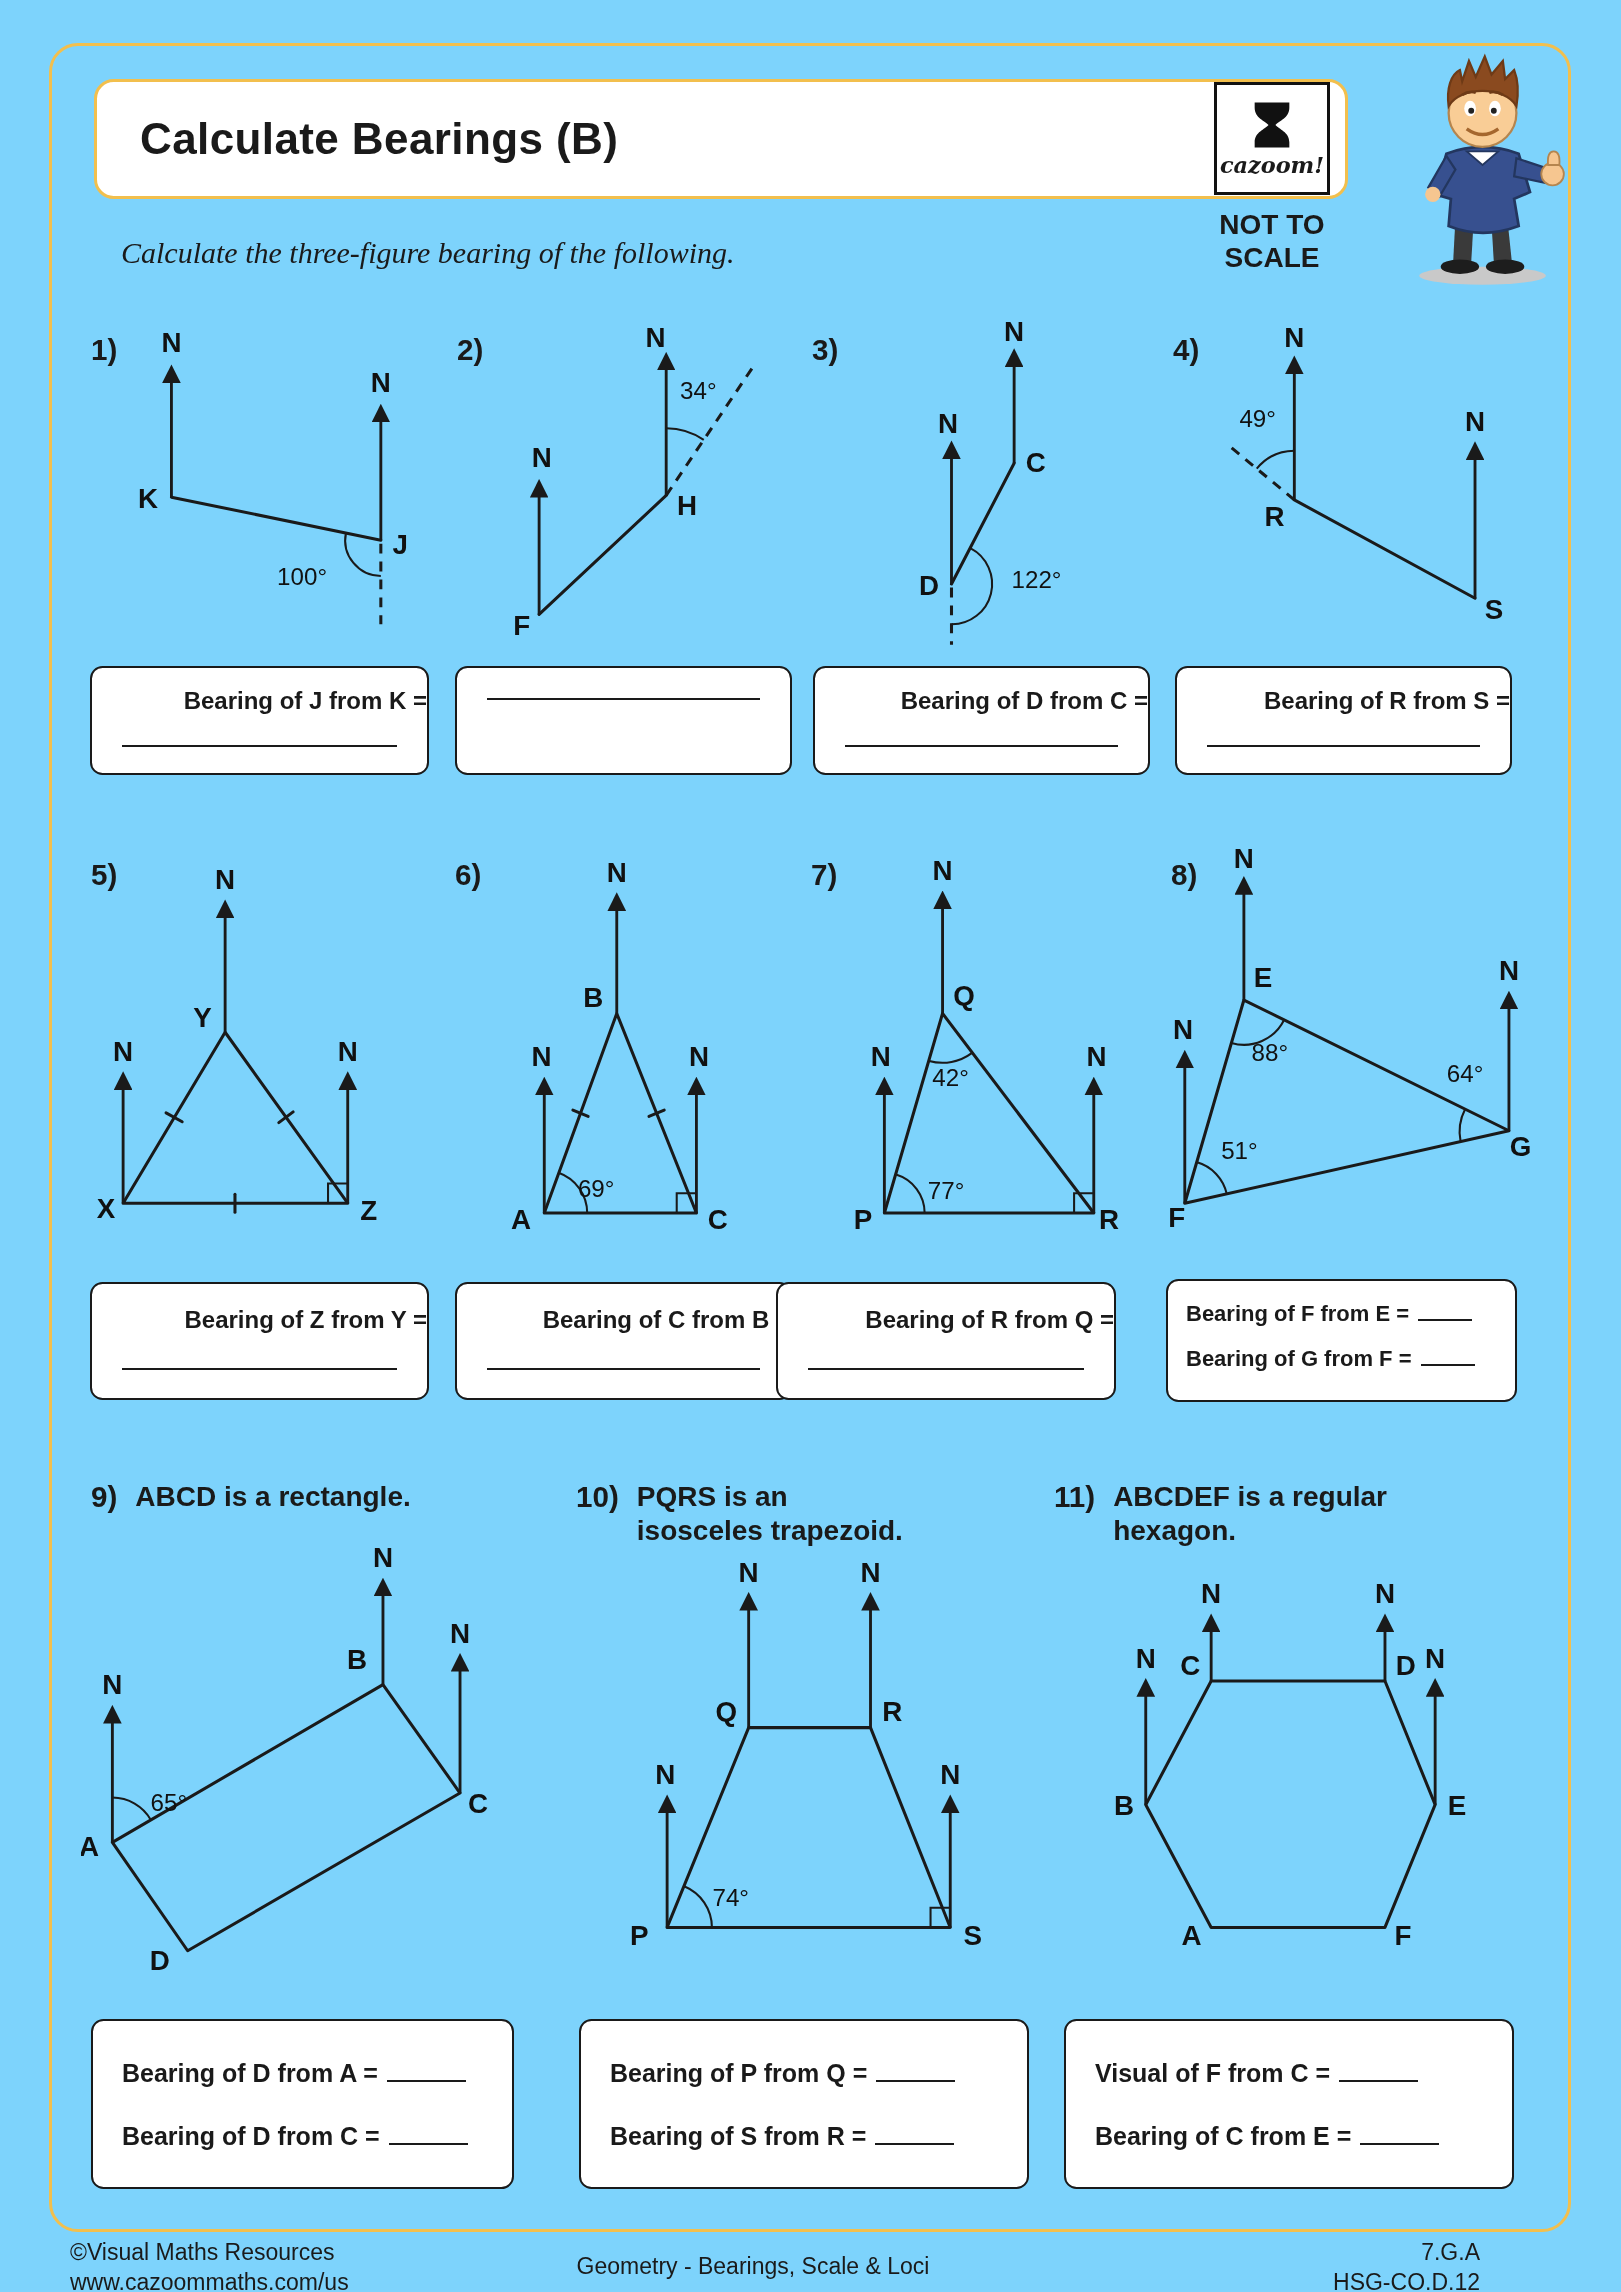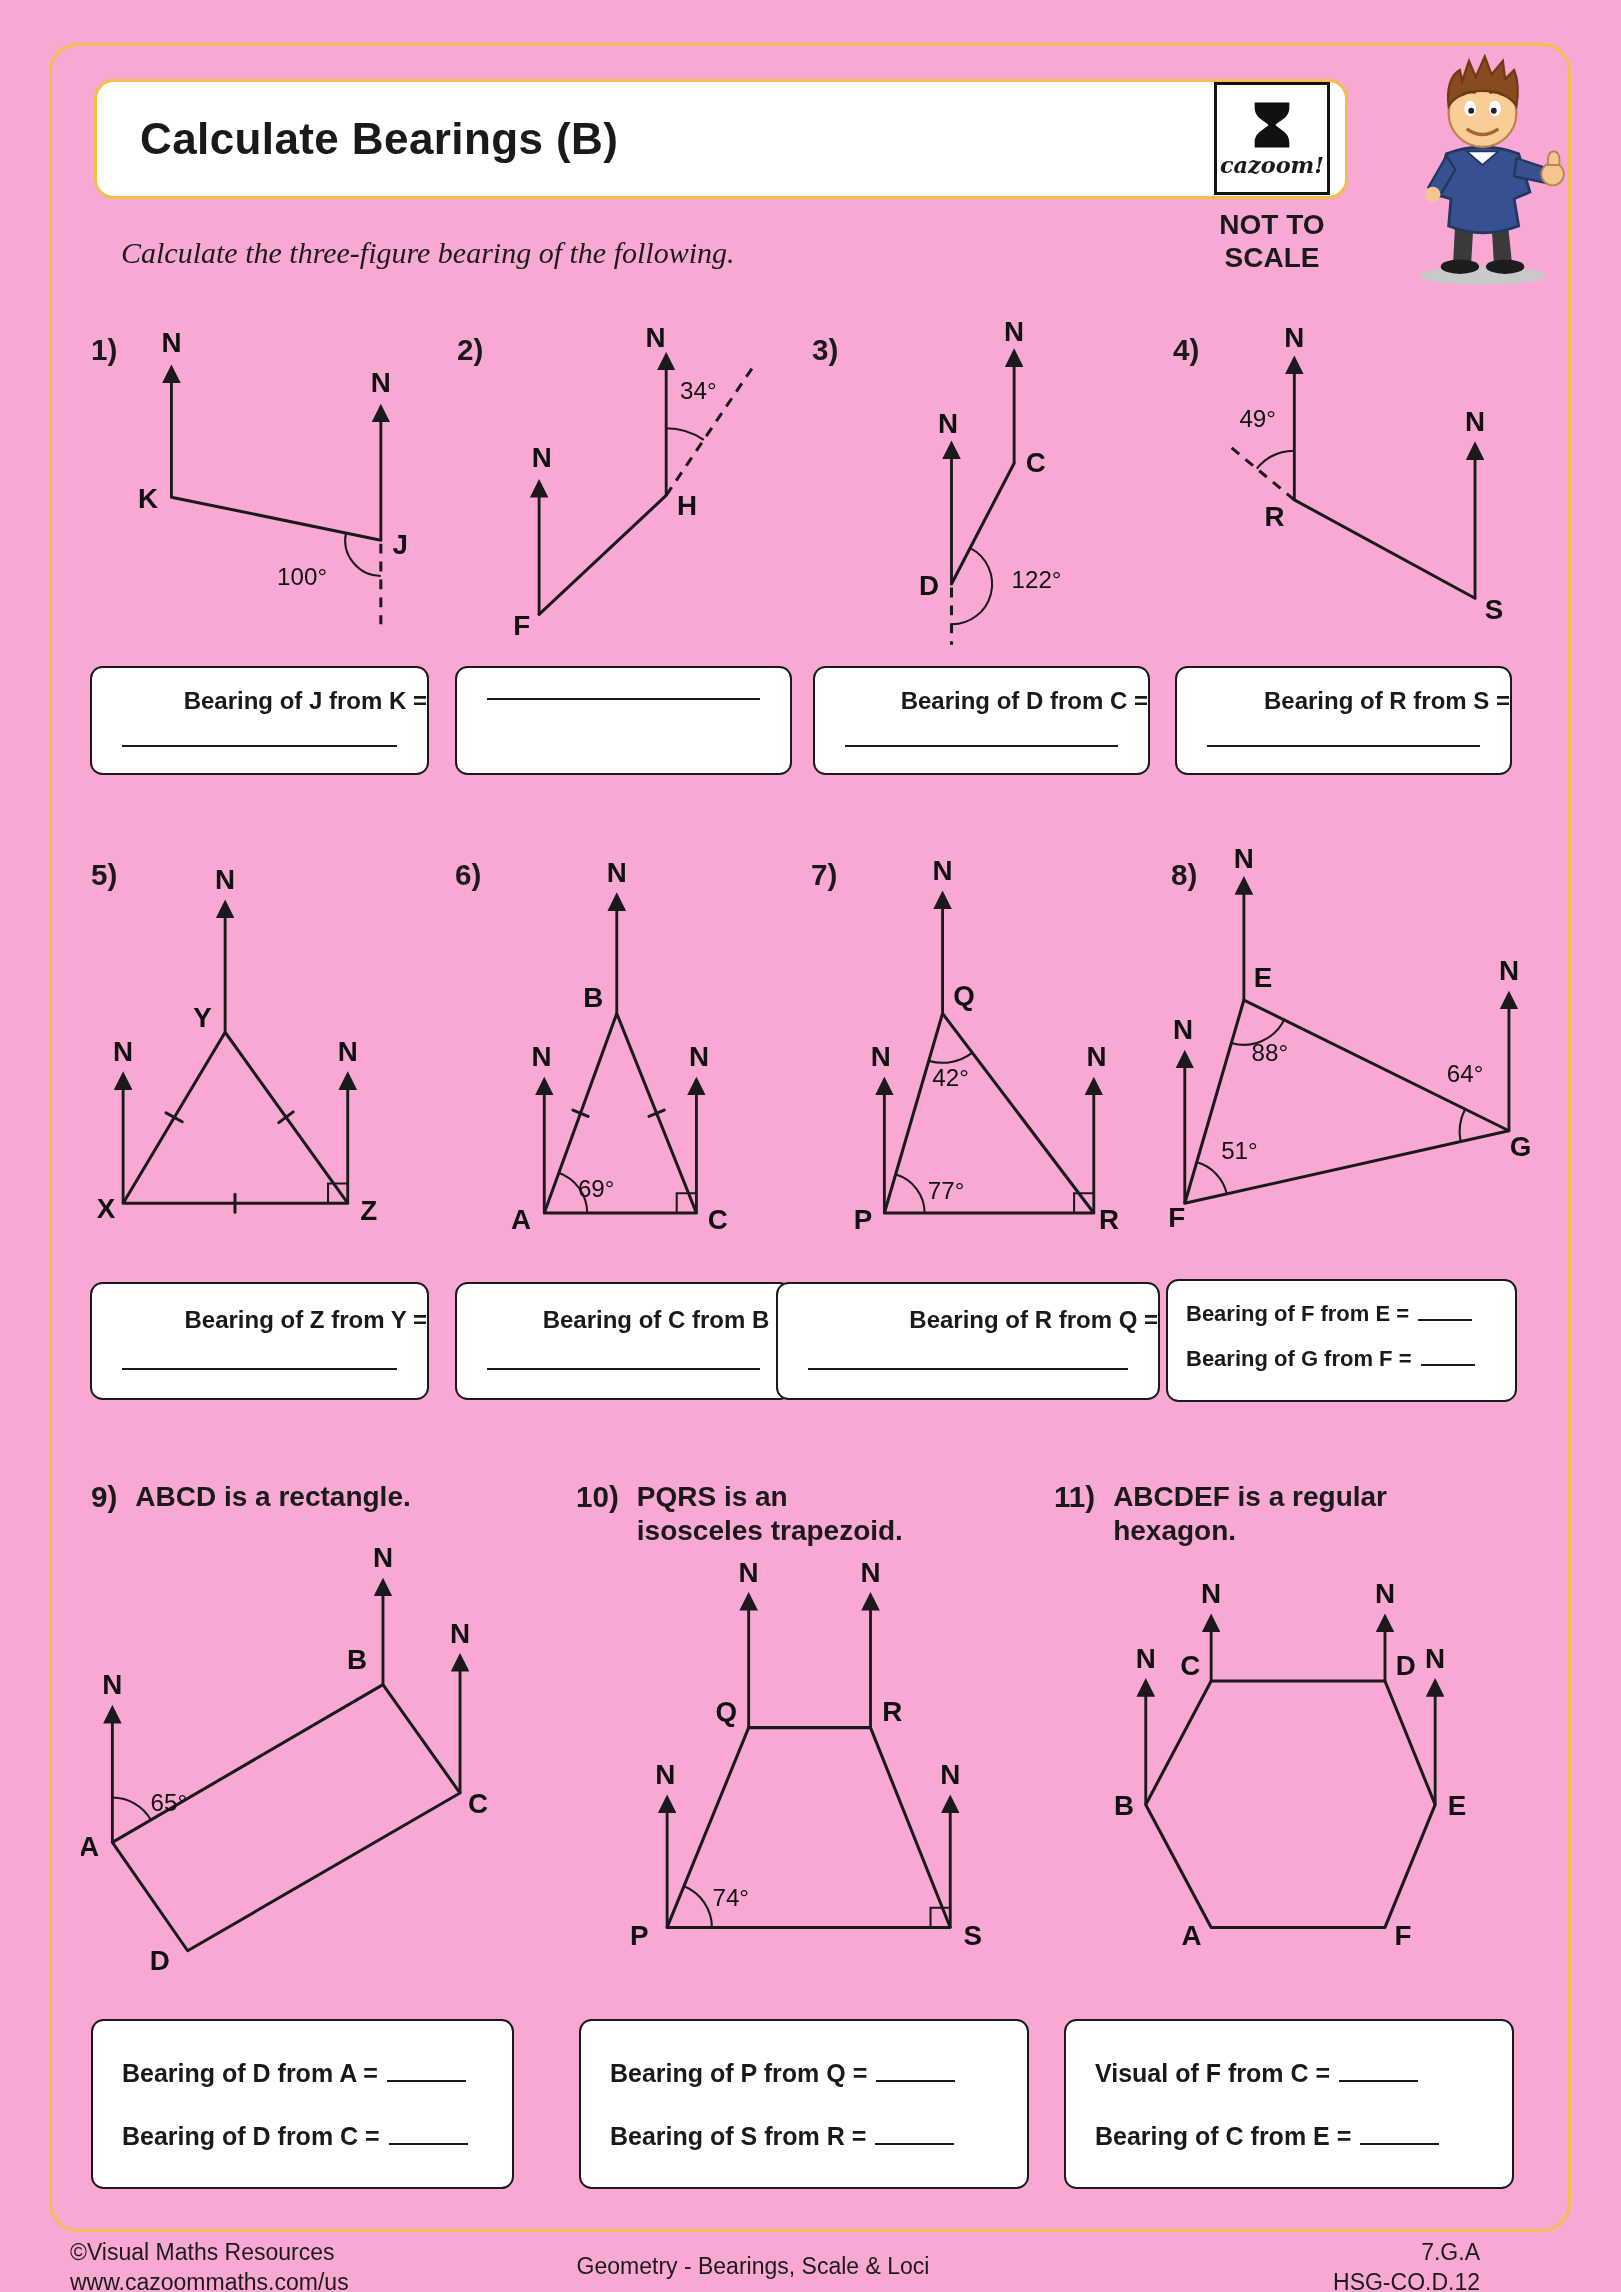--- a/index.html
+++ b/index.html
@@ -1,18 +1,18 @@
 <!DOCTYPE html>
 <html style="font-size:14.3px"><head>
 <meta charset="utf-8">
 <style>
   * { margin:0; padding:0; box-sizing:border-box; }
   html,body { background:#ffffff; }
   body { font-family:"Liberation Sans", sans-serif; color:#1a1a1a; }
-  #page { position:relative; width:1622px; height:2293px; background:#f9a8d4; overflow:hidden; }
+  #page { position:relative; width:1622px; height:2293px; background:#7dd3fc; overflow:hidden; }
   .abs { position:absolute; }
 
   .page-border { left:49px; top:43px; width:1522px; height:2189px; border:3.6px solid #f2bf4d; border-radius:29px; }
   .title-box { left:94px; top:79px; width:1254px; height:120px; border:3.6px solid #f2bf4d; border-radius:19.7px; display:flex; align-items:center; padding-left:43px; background:#fff; }
   .title { font-size:44px; font-weight:bold; letter-spacing:0.4px; }
   .logo-box { left:1214px; top:82px; width:116px; height:113px; background:#fff; border:3.6px solid #111; display:flex; flex-direction:column; align-items:center; justify-content:center; z-index:3; }
   .logo-text { font-size:22.4px; font-weight:bold; font-style:italic; font-family:"DejaVu Serif", serif; margin-top:0.9px; }
   .nts { left:1184px; top:208px; width:176px; text-align:center; font-weight:bold; font-size:28px; line-height:33px; }
   .instruction { left:121px; top:236px; font-family:"Liberation Serif", serif; font-style:italic; font-size:30px; }
 
@@ -256,21 +256,21 @@
   </svg>
 
   <div class="abs ansbox r2" style="left:90px; top:1282px; width:339px; height:118px">
     <div class="label">Bearing of Z from Y =</div>
     <div class="ansline"></div>
   </div>
   <div class="abs ansbox r2" style="left:455px; top:1282px; width:337px; height:118px">
     <div class="label">Bearing of C from B =</div>
     <div class="ansline"></div>
   </div>
-  <div class="abs ansbox r2" style="left:776px; top:1282px; width:384px; height:118px">
+  <div class="abs ansbox r2" style="left:776px; top:1282px; width:340px; height:118px">
     <div class="label">Bearing of R from Q =</div>
     <div class="ansline"></div>
   </div>
   <div class="abs ansbox box8" style="left:1166px; top:1279px; width:351px; height:123px">
     <div class="ansrow"><span>Bearing of F from E =</span><span class="blank"></span></div>
     <div class="ansrow"><span>Bearing of G from F =</span><span class="blank"></span></div>
   </div>
 
   <div class="abs h3head" style="left:91px; top:1480px">
     <span class="pnum">9)</span>

